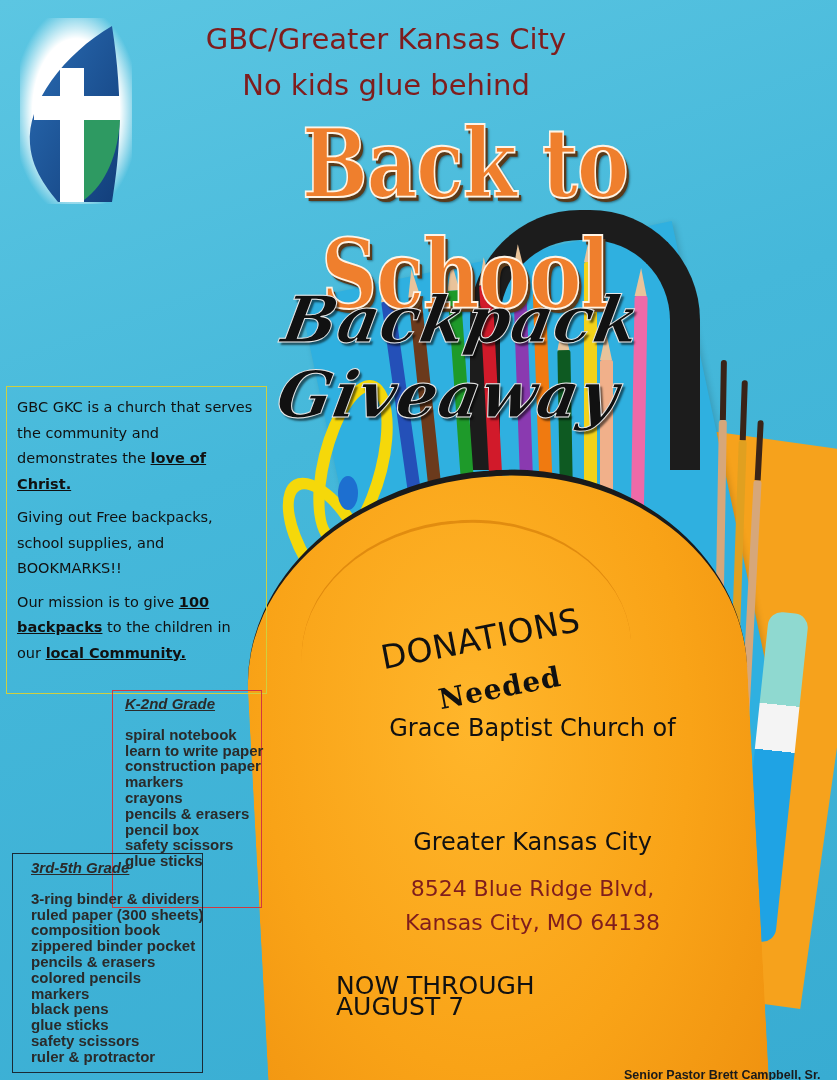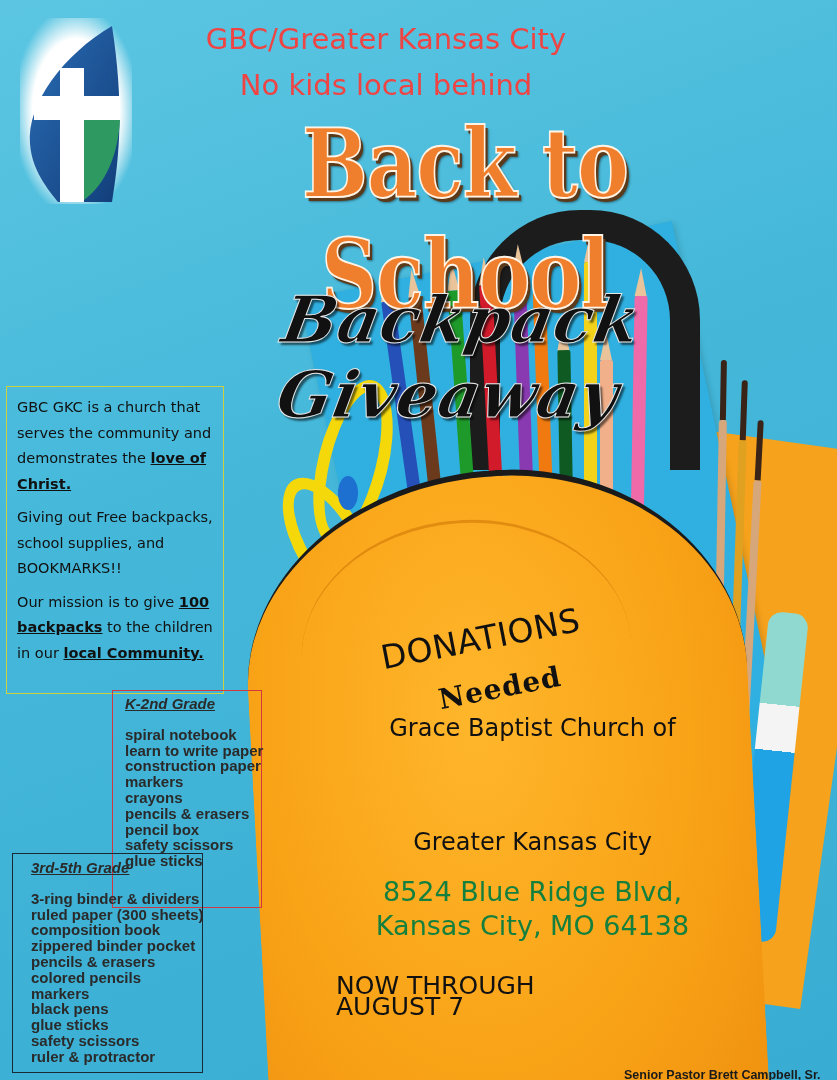--- a/index.html
+++ b/index.html
@@ -64,42 +64,42 @@
   
   .logo-glow {
     left: 20px; top: 18px; width: 112px; height: 186px;
     background: radial-gradient(ellipse at center, #ffffff 55%, rgba(255,255,255,0) 80%);
   }
   .logo { left: 24px; top: 24px; width: 100px; height: 180px; }
 
   
   .header-line {
     left: 0; width: 697px; text-align: center;
-    font-family: "DejaVu Sans", sans-serif; font-size: 29px; color: #ef4444;
+    font-family: "DejaVu Sans", sans-serif; font-size: 29px; color: #7f1d1d;
     padding-left: 75px;
   }
   .title-bts {
     left: 160px; top: 128px; width: 610px; text-align: center;
     font-family: "DejaVu Serif", serif; font-weight: bold; font-size: 78px;
     color: #ef7f2d; letter-spacing: -1px; transform: scaleY(1.22);
     -webkit-text-stroke: 1.5px #fff4e6;
     text-shadow: 3px 3px 0 #5a3a1a, 4px 4px 2px rgba(0,0,0,.4);
   }
   .title-bg {
     left: 125px; top: 282px; width: 660px; text-align: center;
     font-family: "DejaVu Serif", serif; font-style: italic; font-weight: bold;
     font-size: 64px; color: #111; letter-spacing: 1px;
     -webkit-text-stroke: 1px #e8e8e8;
     text-shadow: 3px 3px 2px rgba(0,0,0,.55);
     transform: skewX(-10deg);
   }
 
   
   .info-box {
-    left: 6px; top: 386px; width: 218px; height: 308px;
+    left: 6px; top: 386px; width: 261px; height: 308px;
     border: 1.5px solid #cfcf40; padding: 8px 10px 0 10px;
     font-family: "DejaVu Sans", sans-serif; font-size: 14.5px; line-height: 25.5px; color: #111;
   }
   .info-box p { margin-bottom: 8px; }
   .info-box b { text-decoration: underline; font-weight: bold; }
 
   
   .grade-box {
     font-family: "Liberation Sans", sans-serif; font-weight: bold;
     font-size: 15px; line-height: 15.8px; color: #2a2a2a;
@@ -125,21 +125,21 @@
     left: 442px; top: 683px; font-family: "DejaVu Serif", serif; font-weight: bold;
     font-size: 28px; color: #111; transform: rotate(-11deg); transform-origin: left bottom;
     letter-spacing: 1px;
   }
   .church-line {
     left: 340px; width: 385px; text-align: center;
     font-family: "DejaVu Sans", sans-serif; font-size: 24px; color: #111;
   }
   .addr-line {
     left: 340px; width: 385px; text-align: center;
-    font-family: "DejaVu Sans", sans-serif; font-size: 27px; color: #15803d;
+    font-family: "DejaVu Sans", sans-serif; font-size: 22px; color: #7f1d1d;
   }
   .date-line {
     left: 336px; font-family: "DejaVu Sans", sans-serif; font-size: 25px; color: #111;
   }
   .pastor {
     left: 624px; top: 1068px; font-family: "Liberation Sans", sans-serif; font-weight: bold;
     font-size: 12.5px; color: #1a1a1a; white-space: nowrap;
   }
 </style>
 </head>
@@ -183,21 +183,21 @@
       <stop offset="1" stop-color="#123e7a"></stop>
     </linearGradient>
   </defs>
   <path d="M88 2 C 40 30, 2 80, 6 120 C 8 150, 30 172, 34 178 L 88 178 C 96 130, 100 80, 88 2 Z" fill="url(#lg)"></path>
   <path d="M60 96 L 96 96 C 94 130, 82 160, 60 176 Z" fill="#2e9a62"></path>
   <rect x="36" y="44" width="24" height="134" fill="#ffffff"></rect>
   <rect x="10" y="72" width="86" height="24" fill="#ffffff"></rect>
 </svg>
 
 <div class="abs header-line" style="top:22px;">GBC/Greater Kansas City</div>
-<div class="abs header-line" style="top:68px;">No kids local behind</div>
+<div class="abs header-line" style="top:68px;">No kids glue behind</div>
 
 <div class="abs title-bts">Back to School</div>
 <div class="abs title-bg">Backpack Giveaway</div>
 
 <div class="abs info-box">
   <p>
     <span>GBC GKC is a church that serves the community and demonstrates the </span><b>love of Christ.</b>
   </p>
   <p>Giving out Free backpacks, school supplies, and BOOKMARKS!!</p>
   <p>

